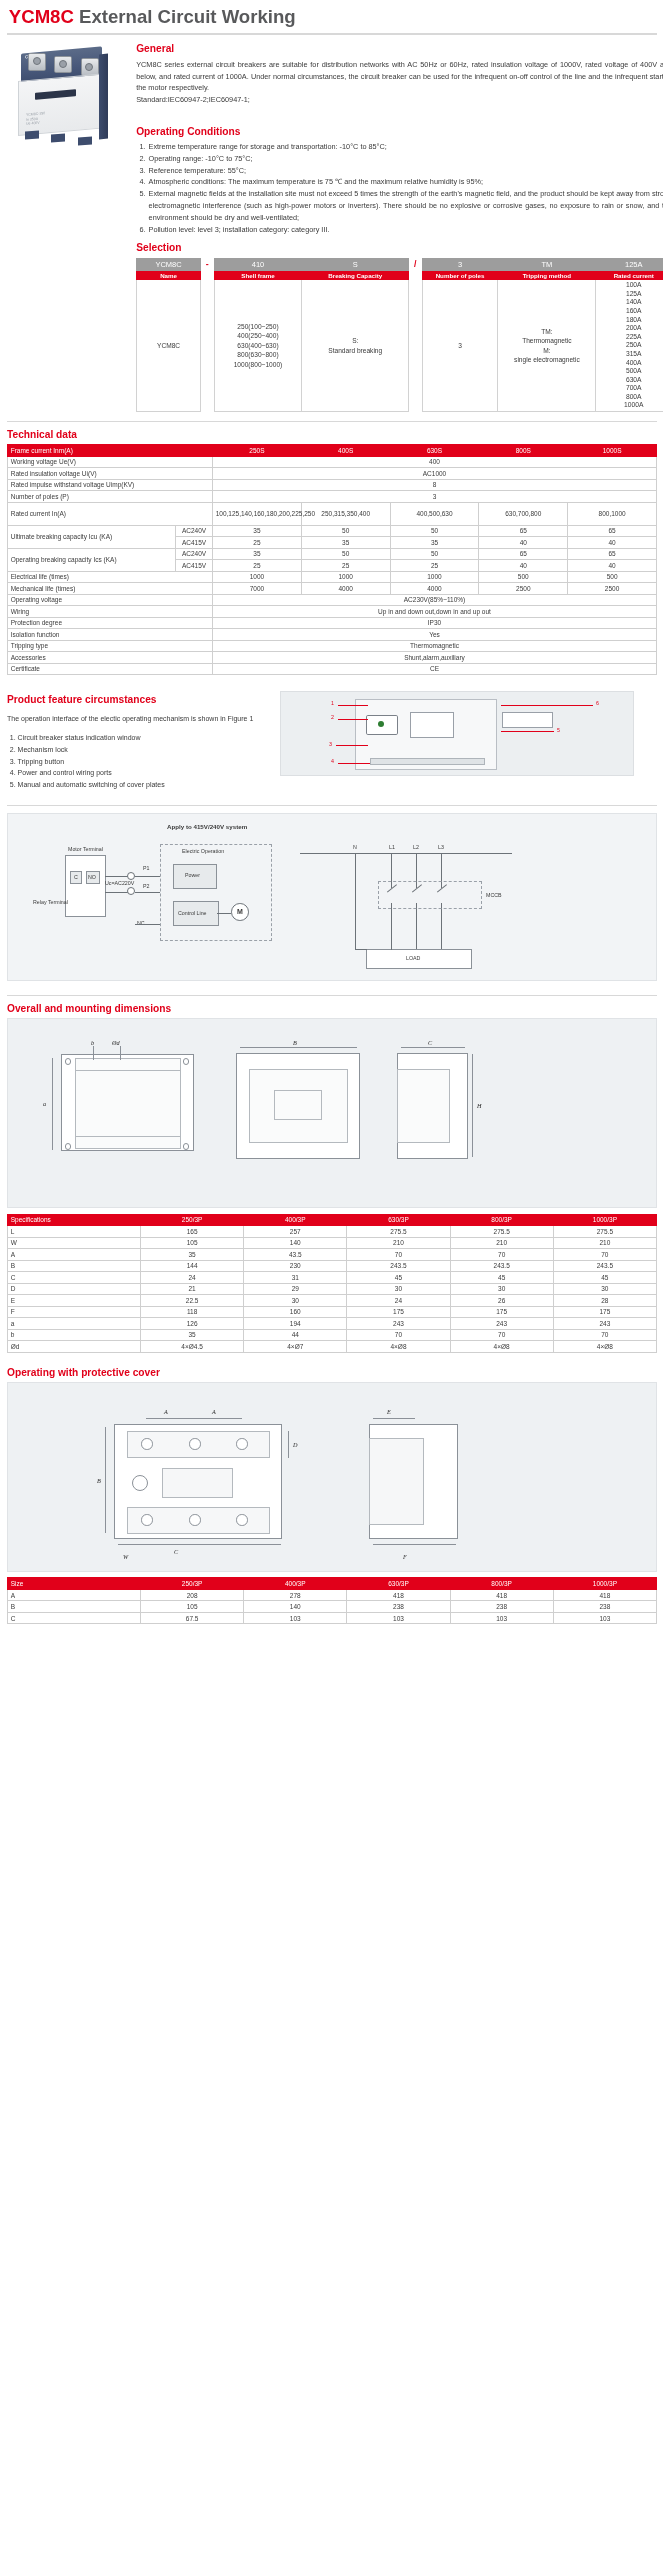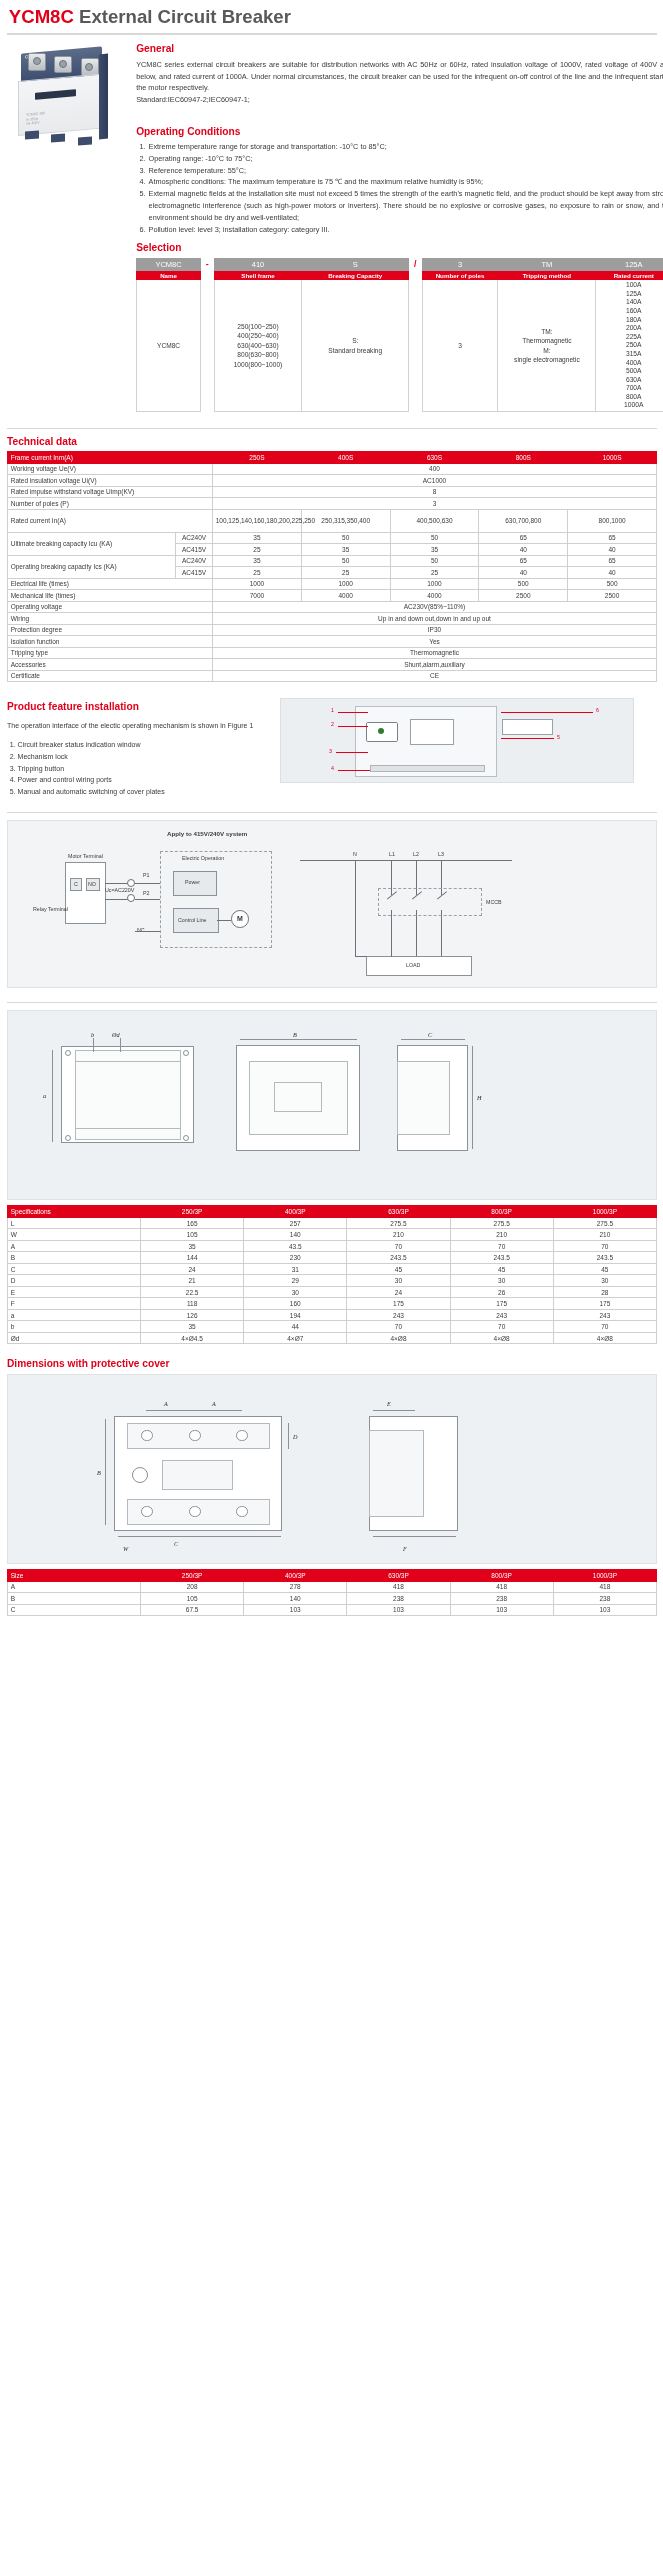--- a/index.html
+++ b/index.html
@@ -48,21 +48,21 @@
   .sel-wrap { margin-top:7px; }
   .sel-table { border-collapse:collapse; font-size:6.6px; color:#3a3a3a; width:536px; table-layout:fixed; }
   .sel-table td { border:0.9px solid #d2d2d2; text-align:center; vertical-align:middle; padding:0.9px 0.9px; }
   .sel-gray { background:#9d9d9d; color:#fff; font-size:7.5px; padding:1.8px 0; border:0.9px solid #9d9d9d !important; }
   .sel-red { background:#e1001a; color:#fff; font-weight:bold; font-size:6.2px; padding:1.8px 0; border:0.9px solid #e1001a !important; }
   .sel-sep { border:none !important; background:#fff; color:#e1001a; font-weight:bold; font-size:8.9px; width:12.4px; }
   .sel-body td { height:108px; line-height:1.45; font-size:6.6px; }
   .sel-body .amps { line-height:1.28; font-size:6.7px; }
 
   
-  .tech-wrap { margin-top:16px; }
+  .tech-wrap { margin-top:9px; }
   .hr-thin { height:0.9px; background:#d8d8d8; margin:0 0 7px 0; }
   table.tech { border-collapse:collapse; width:650px; font-size:6.5px; color:#3a3a3a; table-layout:fixed; }
   table.tech td { border:0.9px solid #cfcfcf; padding:0.9px 2.7px; height:11.5px; }
   table.tech td.lbl { text-align:left; width:168px; }
   table.tech td.sub { text-align:center; width:37px; }
   table.tech td.v { text-align:center; }
   table.tech tr.hd td { background:#e1001a; color:#fff; border:0.9px solid #e1001a; font-weight:normal; }
   table.tech tr.hd td.lbl { text-align:left; }
 
   
@@ -114,21 +114,21 @@
   .cover-fig .cir { position:absolute; border:0.9px solid #8b9198; border-radius:50%; background:#fff; }
   .hatch { background:repeating-linear-gradient(45deg,#d7dbdf 0 0.9px,transparent 0.9px 2.7px); }
 </style>
 </head>
 <body>
 
 <div class="page">
 
   <div class="maintitle">
     <span class="red">YCM8C</span>
-    <span>External Circuit Breaker</span>
+    <span>External Circuit Working</span>
   </div>
   <div class="hr-thick"></div>
 
   <div class="hero">
     <div class="hero-img">
       <div class="breaker">
         <div class="bk-top"></div>
         <div class="bk-brand">CNC</div>
         <div class="bk-term" style="left:16px;top:2.7px;"></div>
         <div class="bk-term" style="left:42px;top:5.3px;"></div>
@@ -366,21 +366,21 @@
       <tr>
             <td class="lbl" colspan="2">Certificate</td>
             <td class="v" colspan="5">CE</td>
           </tr>
     </tbody>
       </table>
   </div>
 
   <div class="pf">
     <div class="pf-left">
-      <div class="sec-h">Product feature installation</div>
+      <div class="sec-h">Product feature circumstances</div>
       <div style="font-size:7px;">The operation interface of the electic operating mechanism is shown in Figure 1</div>
       <ol>
         <li>Circuit breaker status indication window</li>
         <li>Mechanism lock</li>
         <li>Tripping button</li>
         <li>Power and control wiring ports</li>
         <li>Manual and automatic switching of cover plates</li>
       </ol>
     </div>
     <div class="pf-right">
@@ -461,20 +461,21 @@
       <div class="lab" style="left:478px;top:78px;">MCCB</div>
       <div class="bx" style="left:358px;top:135px;width:106px;height:19.5px;"></div>
       <div class="lab" style="left:398px;top:141px;">LOAD</div>
       <div class="ln" style="left:347px;top:135px;width:12.4px;height:0.9px;"></div>
       <div class="ln" style="left:383px;top:135px;width:0.9px;height:0.9px;"></div>
     </div>
   </div>
 
   <div class="dim-wrap">
     <div class="hr-thin"></div>
+    <div class="sec-h">Overall and mounting dimensions</div>
     <div class="dim-fig">
 
       <div class="bx" style="left:53px;top:35px;width:133px;height:97px;"></div>
       <div class="bx2" style="left:67px;top:46px;width:106px;height:76px;"></div>
       <div class="bx2" style="left:67px;top:39px;width:106px;height:12.4px;"></div>
       <div class="bx2" style="left:67px;top:117px;width:106px;height:12.4px;"></div>
       <div class="cir" style="left:57px;top:39px;width:6.2px;height:6.2px;"></div>
       <div class="cir" style="left:175px;top:39px;width:6.2px;height:6.2px;"></div>
       <div class="cir" style="left:57px;top:124px;width:6.2px;height:6.2px;"></div>
       <div class="cir" style="left:175px;top:124px;width:6.2px;height:6.2px;"></div>
@@ -594,21 +595,21 @@
             <td>4×Ø7</td>
             <td>4×Ø8</td>
             <td>4×Ø8</td>
             <td>4×Ø8</td>
           </tr>
     </tbody>
       </table>
   </div>
 
   <div class="dim-wrap">
-    <div class="sec-h">Dimensions with protective cover</div>
+    <div class="sec-h">Operating with protective cover</div>
     <div class="cover-fig">
       <div class="bx" style="left:106px;top:41px;width:168px;height:115px;"></div>
       <div class="bx2 hatch" style="left:119px;top:48px;width:143px;height:26.6px;"></div>
       <div class="bx2 hatch" style="left:119px;top:124px;width:143px;height:26.6px;"></div>
       <div class="cir" style="left:133px;top:55px;width:11.5px;height:11.5px;"></div>
       <div class="cir" style="left:181px;top:55px;width:11.5px;height:11.5px;"></div>
       <div class="cir" style="left:228px;top:55px;width:11.5px;height:11.5px;"></div>
       <div class="cir" style="left:133px;top:131px;width:11.5px;height:11.5px;"></div>
       <div class="cir" style="left:181px;top:131px;width:11.5px;height:11.5px;"></div>
       <div class="cir" style="left:228px;top:131px;width:11.5px;height:11.5px;"></div>

